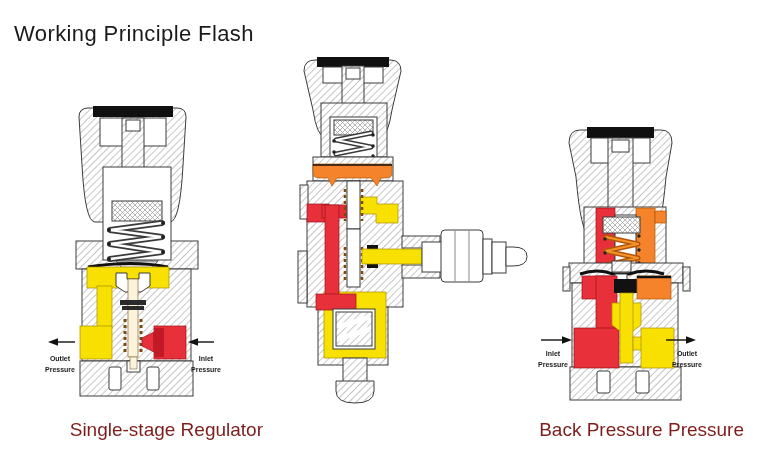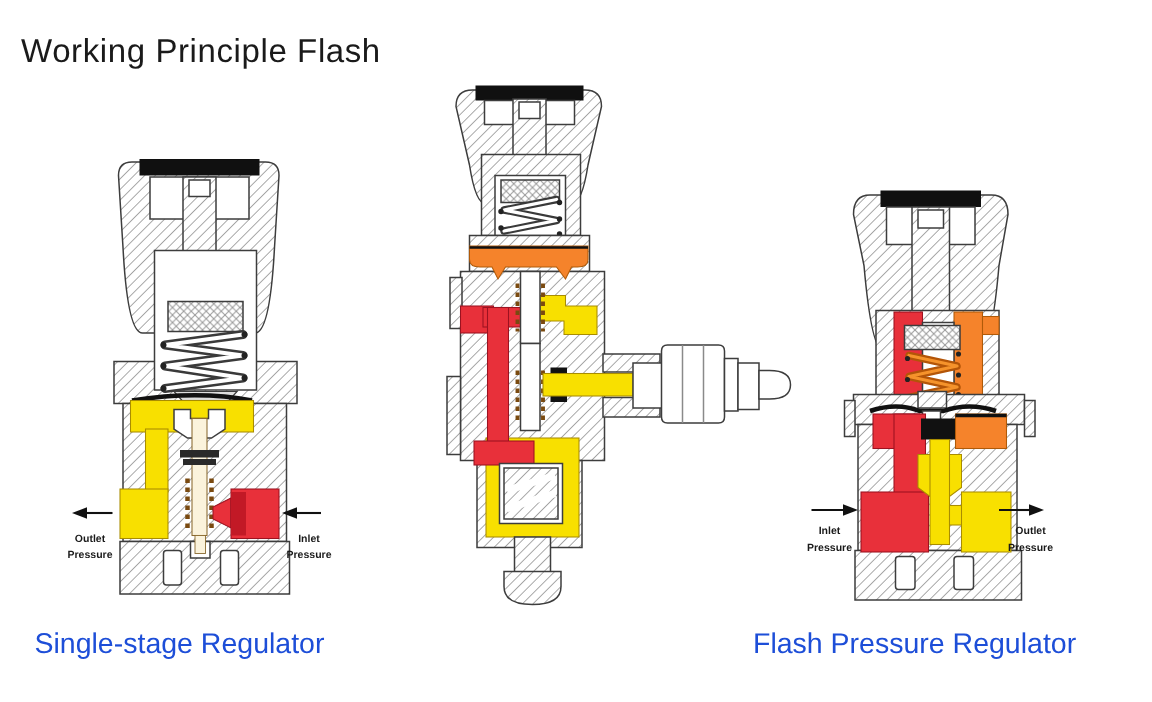--- a/index.html
+++ b/index.html
@@ -1,19 +1,19 @@
 <!DOCTYPE html>
 <html><head>
 <meta charset="utf-8">
 <style>
   html,body{margin:0;padding:0;background:#fff;}
   .stage{position:relative;width:768px;height:468px;background:#ffffff;overflow:hidden;
          font-family:"Liberation Sans",sans-serif;margin-top:15px;}
   .title{position:absolute;left:14px;top:6px;font-size:22px;color:#1a1a1a;letter-spacing:.4px;}
-  .caption{position:absolute;font-size:19px;color:#1d4ed8;text-align:left;white-space:nowrap;}
+  .caption{position:absolute;font-size:19px;color:#7f1d1d;text-align:right;white-space:nowrap;}
   svg{position:absolute;}
   svg text{font-family:"Liberation Sans",sans-serif;font-size:7px;font-weight:bold;
            fill:#1a1a1a;text-anchor:middle;}
   .m{stroke:#3d3d3d;stroke-width:1;}          
   .w{fill:#ffffff;stroke:#3d3d3d;stroke-width:1;} 
   .cy{stroke:#a98d00;stroke-width:.7;}        
   .cr{stroke:#9c1220;stroke-width:.7;}        
   .co{stroke:#b05a08;stroke-width:.7;}        
   .arrow{stroke:#111;stroke-width:1.4;}
 </style>
@@ -295,14 +295,14 @@
       <polygon points="696,325 686,321.2 686,328.8" fill="#111"></polygon>
     </g>
 
     <text x="553" y="341">Inlet</text>
     <text x="553" y="352">Pressure</text>
     <text x="687" y="341">Outlet</text>
     <text x="687" y="352">Pressure</text>
   </svg>
 
   <div class="caption" style="left:23px;top:404px;width:240px">Single-stage Regulator</div>
-  <div class="caption" style="left:502px;top:404px;width:242px">Flash Pressure Regulator</div>
+  <div class="caption" style="left:502px;top:404px;width:242px">Back Pressure Pressure</div>
 </div>
 
 </body></html>

